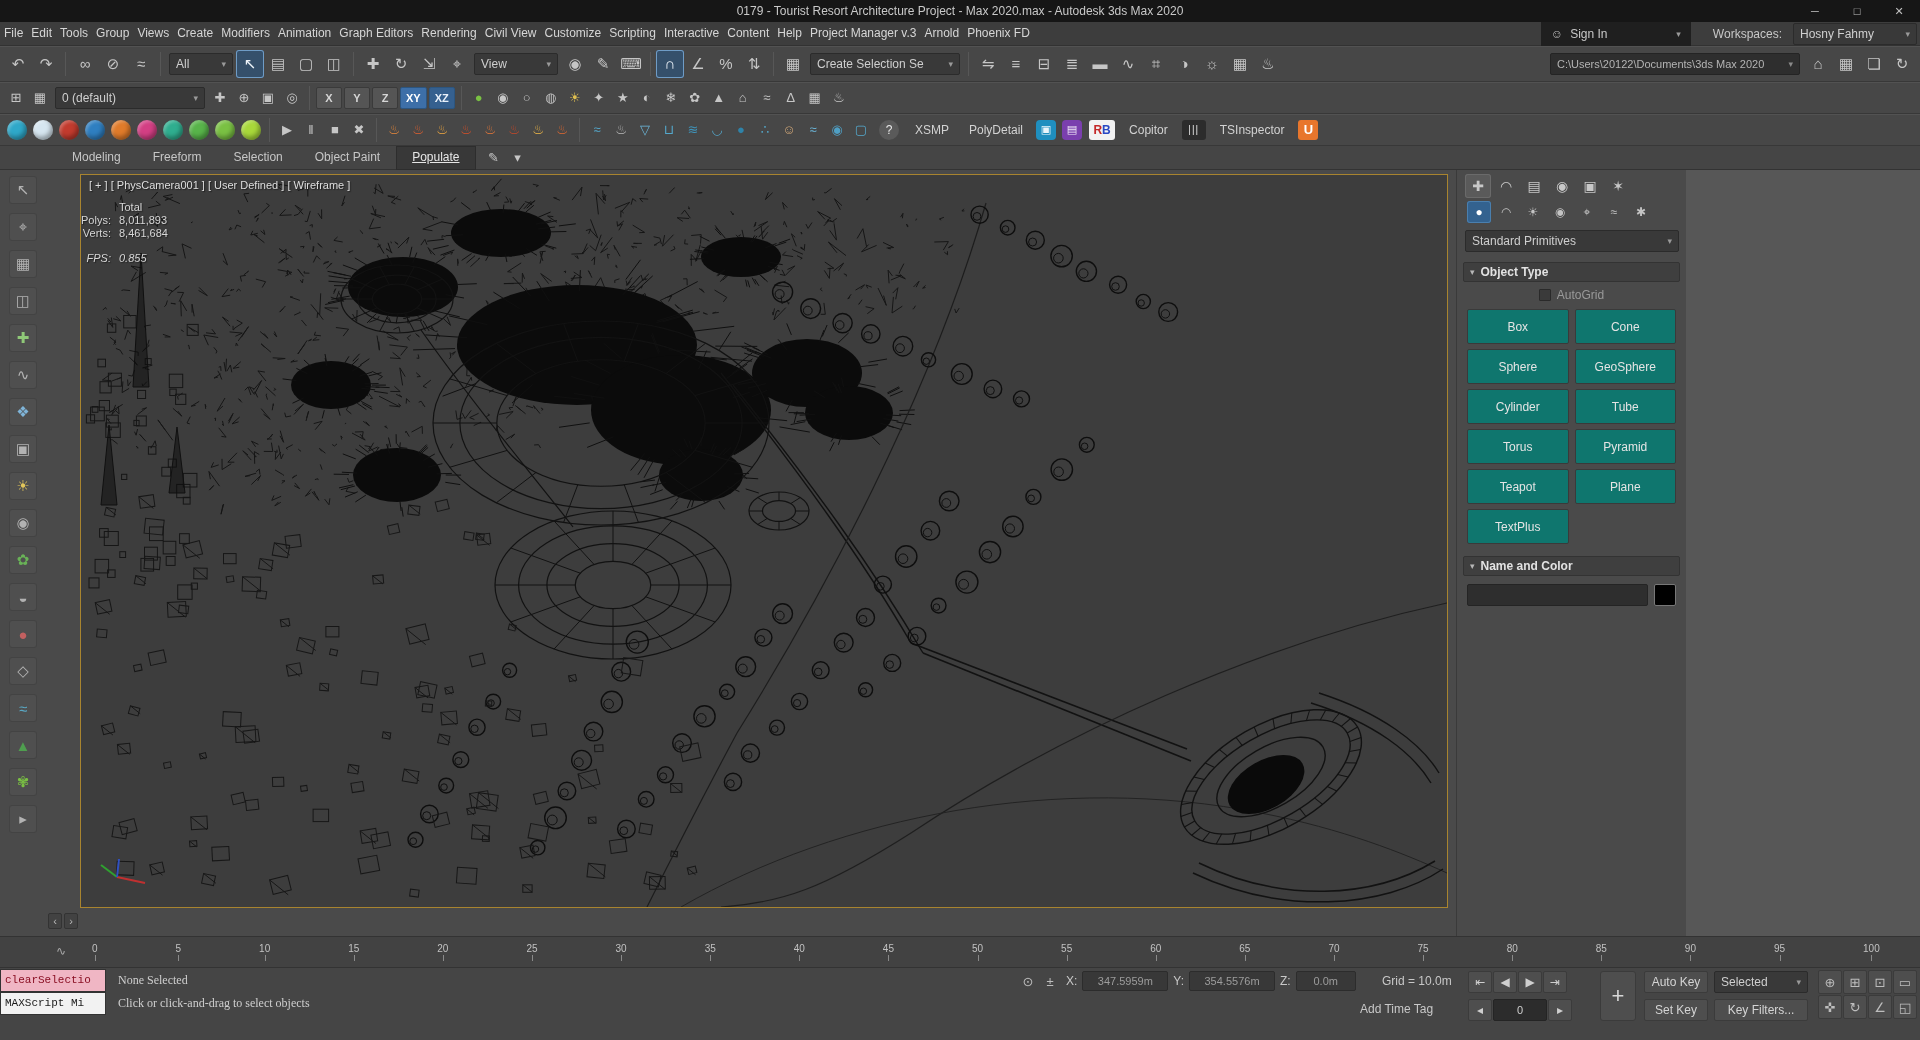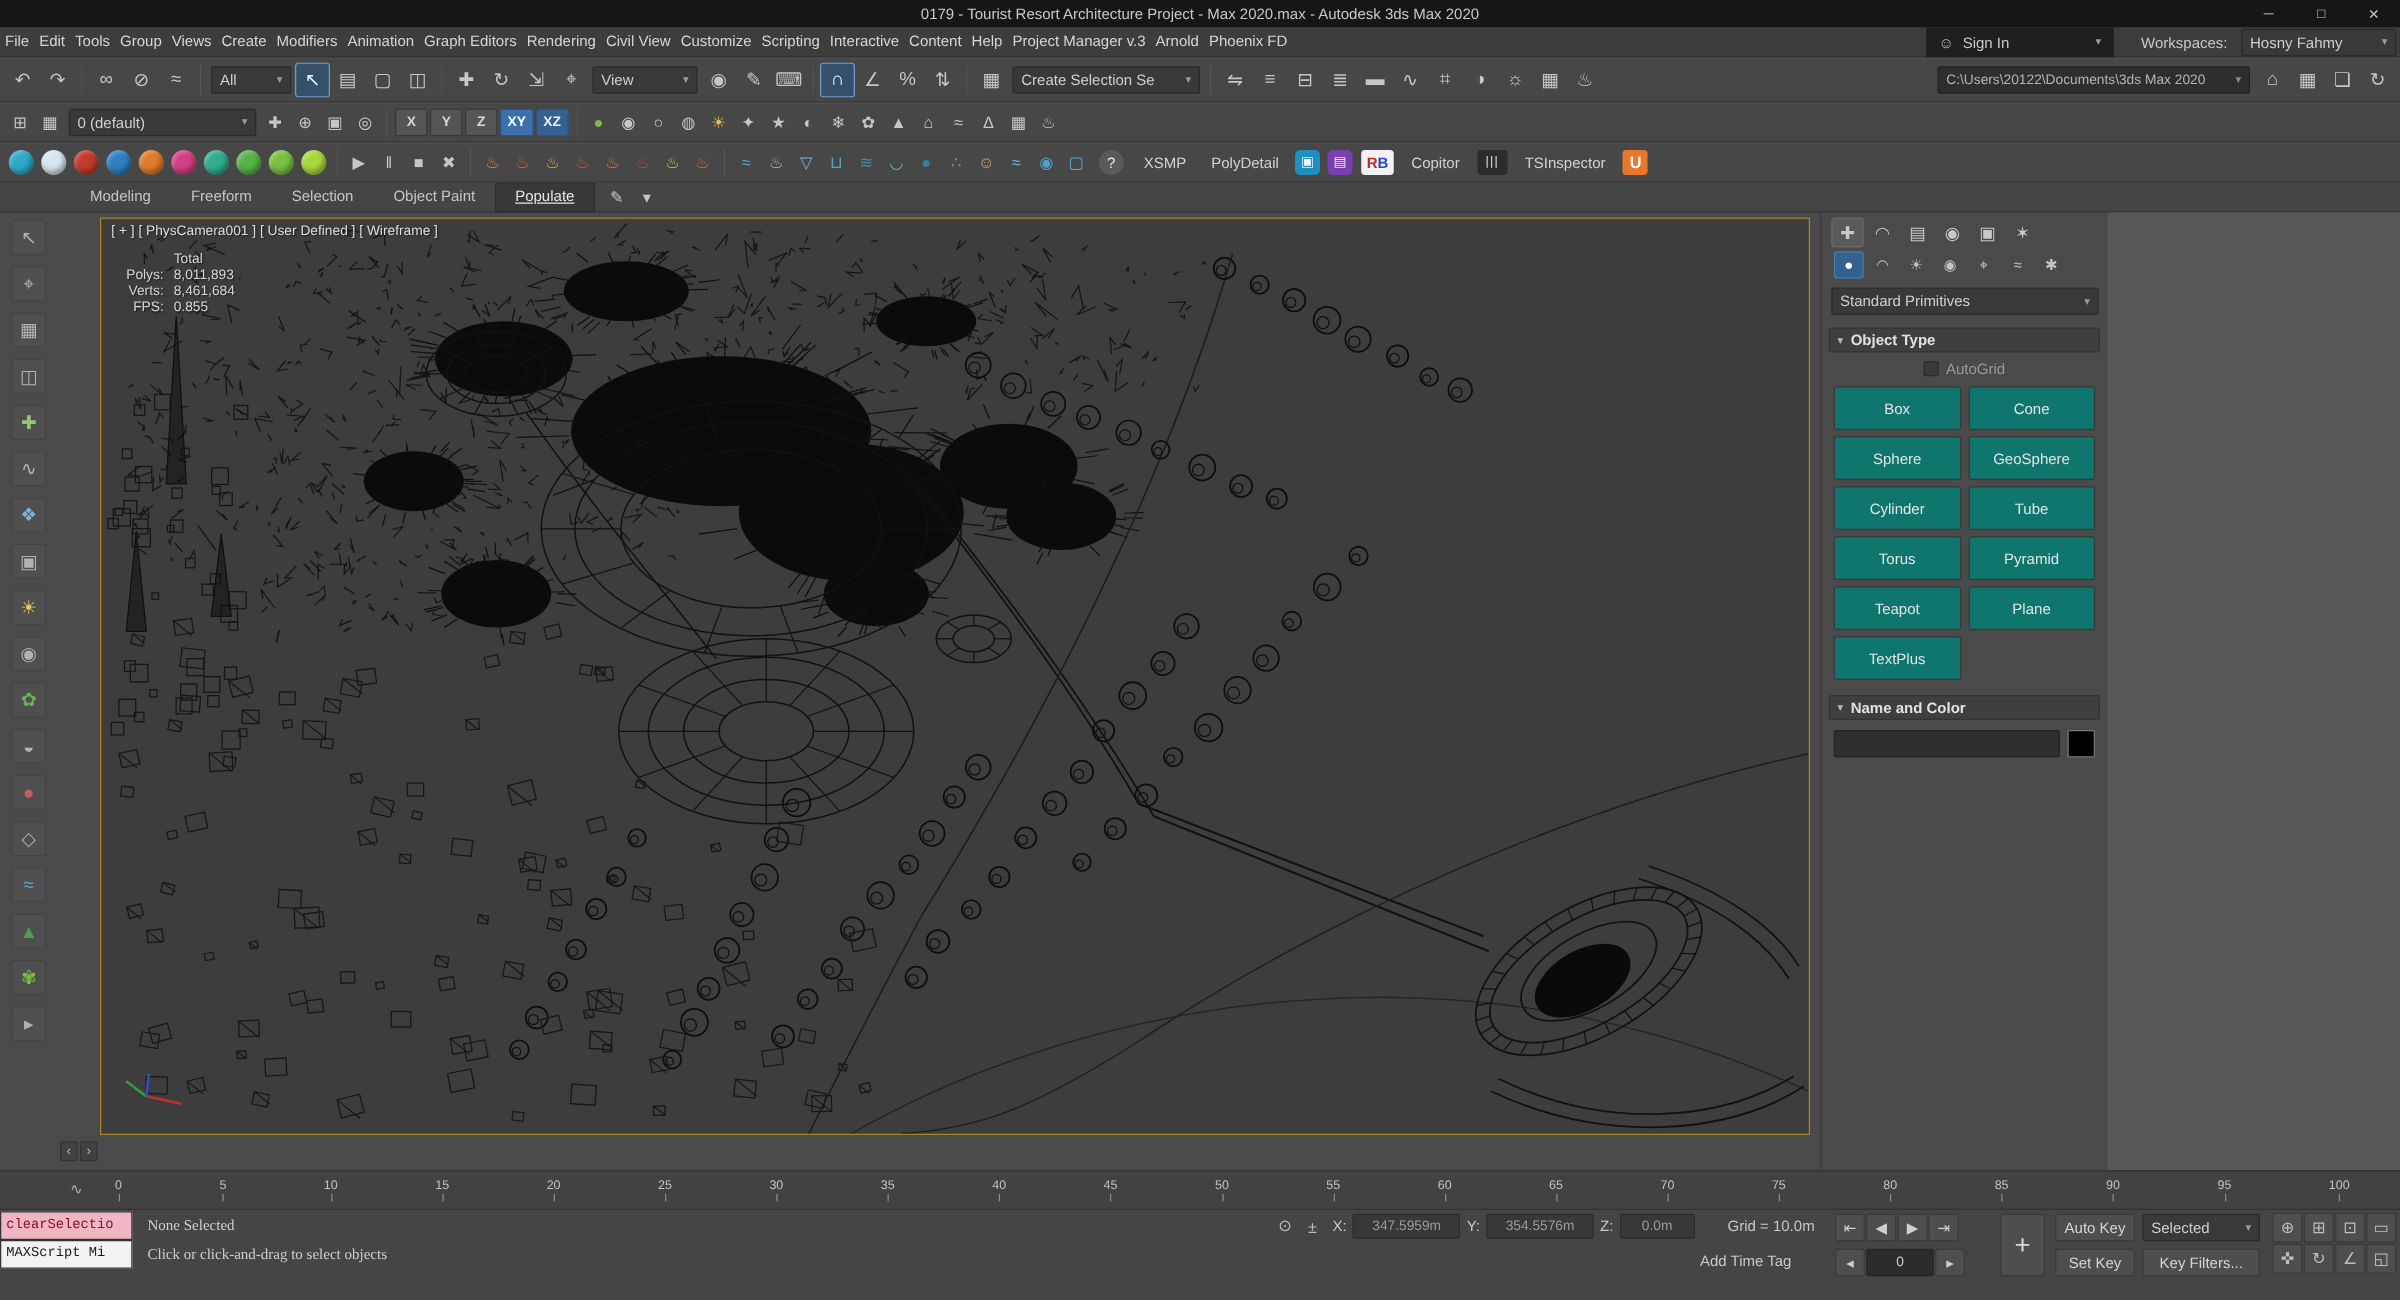--- a/index.html
+++ b/index.html
@@ -62,23 +62,23 @@
 .rcfg{display:flex;margin-left:6px;}
 
 
 #lefttb{position:absolute;left:4px;top:176px;width:38px;display:flex;flex-direction:column;align-items:center;gap:9px;}
 .lticon{width:28px;height:28px;display:flex;align-items:center;justify-content:center;color:#b2b2b2;font-size:15px;border-radius:3px;background:#4f4f4f;box-shadow:inset 0 0 0 1px #434343;}
 
 
 #viewport{position:absolute;left:80px;top:174px;width:1368px;height:734px;background:#3d3d3d;border:1px solid #a8842f;overflow:hidden;}
 #wire{position:absolute;left:0;top:0;}
 .vplabel{position:absolute;left:8px;top:4px;font-size:11px;color:#dedede;text-shadow:1px 1px 1px #222;}
-.vpstats{position:absolute;left:20px;top:26px;display:grid;grid-template-columns:auto auto;column-gap:8px;row-gap:1px;font-size:11px;color:#d6d6d6;text-shadow:1px 1px 1px #222;}
+.vpstats{position:absolute;left:0;top:26px;display:grid;grid-template-columns:auto auto;column-gap:8px;row-gap:1px;font-size:11px;color:#d6d6d6;text-shadow:1px 1px 1px #222;}
 .vpstats .sl{text-align:right;}
-.vpstats .fps{}
+.vpstats .fps{margin-top:12px;font-style:italic;}
 
 
 #cp{position:absolute;left:1456px;top:170px;width:230px;height:766px;background:#4a4a4a;border-left:1px solid #3a3a3a;padding:2px 6px;}
 .cptabs{display:flex;gap:2px;padding:2px 0 2px 2px;}
 .cptab{width:26px;height:24px;display:flex;align-items:center;justify-content:center;color:#c8c8c8;font-size:14px;border-radius:3px;}
 .cptab.active{background:#5a5a5a;box-shadow:inset 0 0 0 1px #6a6a6a;}
 .cpcats{display:flex;gap:3px;padding:1px 0 5px 4px;}
 .cpcat{width:24px;height:22px;display:flex;align-items:center;justify-content:center;color:#c4c4c4;font-size:12px;border-radius:3px;}
 .cpcat.active{background:#33628f;color:#fff;box-shadow:inset 0 0 0 1px #4a7fae;}
 .cpdd{width:214px;margin:2px 0 6px 2px;}

